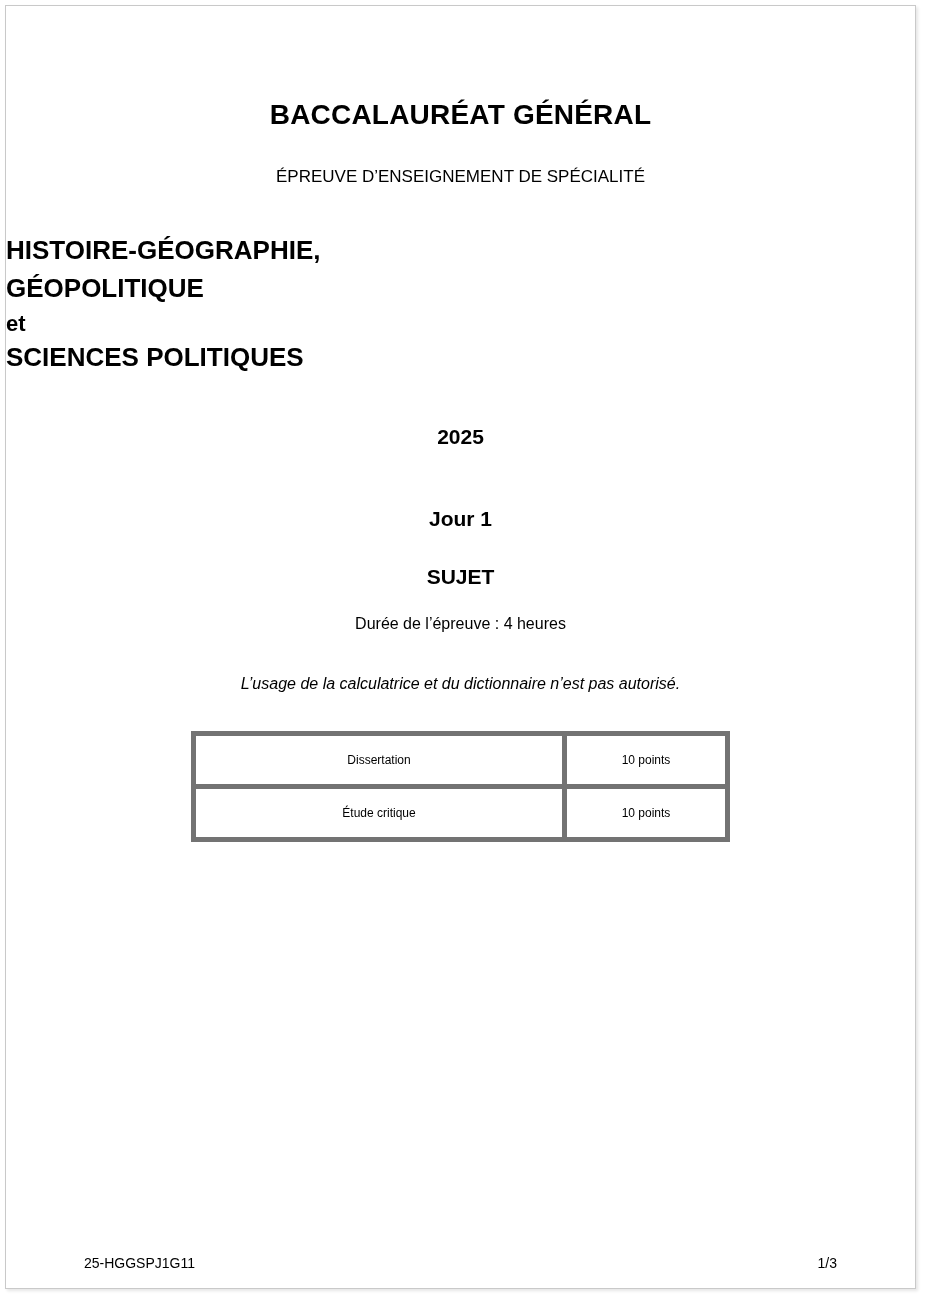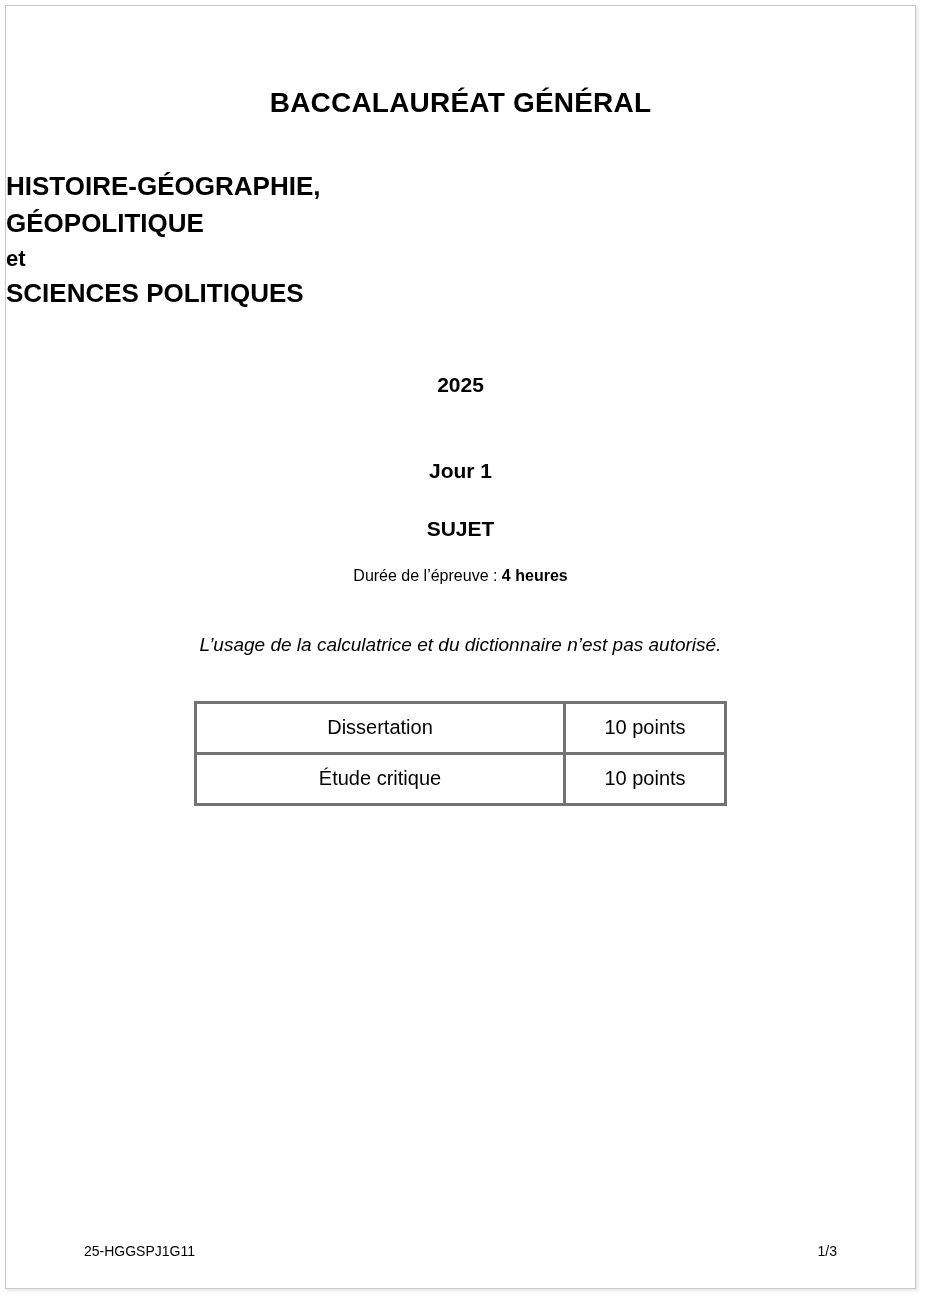--- a/index.html
+++ b/index.html
@@ -34,21 +34,21 @@
     width: 100%;
     height: 100%;
   }
 
   
   .doc-title {
     text-align: center;
     font-size: 28px;
     font-weight: bold;
     letter-spacing: 0.2px;
-    margin: 4px;
+    margin: 16px;
     padding-top: 78px;
     line-height: 1.1;
   }
   .doc-subtitle {
     text-align: center;
     font-size: 17px;
     font-weight: normal;
     margin: 0;
     padding-top: 20px;
     line-height: 1.2;
@@ -63,21 +63,21 @@
     padding-top: 45px;
   }
   .exam-title .et-small {
     font-size: 22px;
   }
 
   .exam-year {
     text-align: center;
     font-size: 21px;
     font-weight: bold;
-    margin: 12px;
+    margin: 0;
     padding-top: 48px;
   }
 
   .exam-day {
     text-align: center;
     font-size: 21px;
     font-weight: bold;
     margin: 8px;
     padding-top: 50px;
   }
@@ -91,28 +91,28 @@
   }
 
   .exam-duration {
     text-align: center;
     font-size: 16px;
     font-weight: normal;
     margin: 0;
     padding-top: 26px;
   }
   .exam-duration .dur-value {
-    font-weight: bold;
+    font-weight: normal;
   }
 
   .notice-italic {
     text-align: center;
-    font-size: 19px;
+    font-size: 16px;
     font-style: italic;
-    margin: 11px;
+    margin: 4px;
     padding-top: 38px;
   }
 
   .notice-pages {
     text-align: center;
     font-size: 16px;
     margin: 0;
     padding-top: 30px;
     line-height: 1.45;
   }
@@ -142,23 +142,23 @@
     display: flex;
     justify-content: center;
     margin-top: 4px;
   }
   table.points-table {
     border-collapse: collapse;
     width: 500px;
     table-layout: fixed;
   }
   table.points-table td {
-    border: 3px solid #737373;
+    border: 5px solid #737373;
     height: 48px;
-    font-size: 20px;
+    font-size: 12px;
     text-align: center;
     vertical-align: middle;
     padding: 0 6px;
   }
   table.points-table td.col-label { width: 354px; }
   table.points-table td.col-points { width: 146px; }
 
   
   .page-footer {
     position: absolute;
@@ -174,20 +174,21 @@
   }
 </style>
 </head>
 <body>
 
 <div class="page-sheet">
   <div class="page-body">
 
     <h1 class="doc-title">BACCALAURÉAT GÉNÉRAL</h1>
 
+    <div class="doc-subtitle">ÉPREUVE D’ENSEIGNEMENT DE SPÉCIALITÉ</div>
 
     <div class="exam-title">
       <div>HISTOIRE-GÉOGRAPHIE,</div>
       <div>GÉOPOLITIQUE</div>
       <div class="et-small">et</div>
       <div>SCIENCES POLITIQUES</div>
     </div>
 
     <div class="exam-year">2025</div>
 

